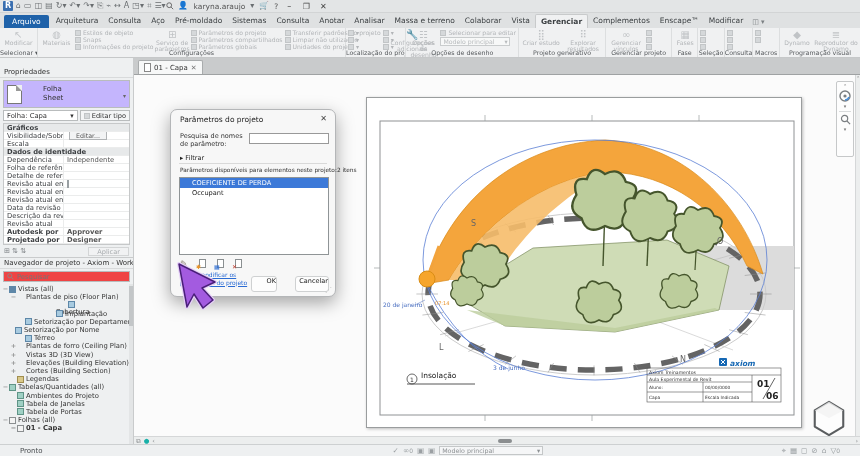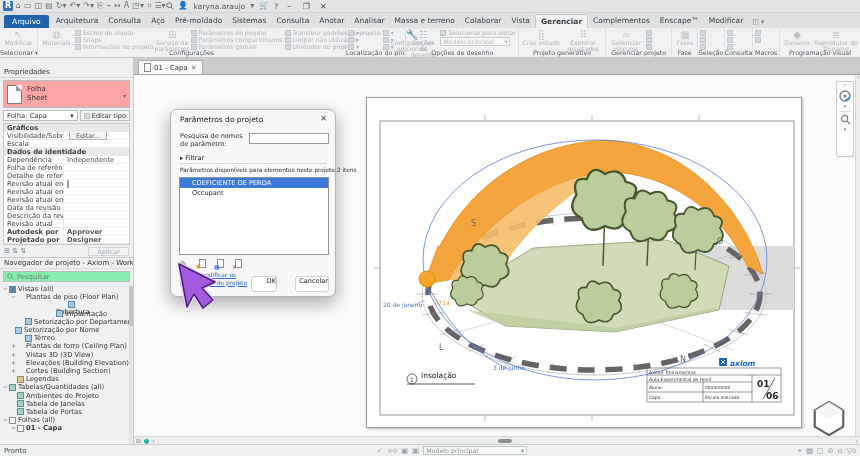--- a/index.html
+++ b/index.html
@@ -31,41 +31,41 @@
   .bigicon{font-size:10px;line-height:11px;color:#c0c3c6}
   .rcol{display:flex;flex-direction:column;justify-content:flex-start;flex:none}
   .rrow{display:flex;align-items:center;gap:2px;font-size:6.1px;color:#b2b5b8;height:7px;white-space:nowrap}
   .sq{width:6px;height:6px;background:#d5d8da;border:1px solid #c2c5c7;flex:none}
   .ddbox{width:70px;height:9px;border:1px solid #c9cccd;background:#f7f8f8;color:#b7babc;font-size:6.2px;display:flex;align-items:center;justify-content:space-between;padding:0 2px;margin-top:1px}
 
   
   .main{display:flex;height:386px}
   .leftcol{width:134px;background:#eef0f1;border-right:1px solid #c9cbcc;display:flex;flex-direction:column;font-size:6.8px}
   .palhead{height:11px;line-height:11px;padding-left:4px;font-size:7px;color:#333;background:#eef0f1;border-bottom:1px solid #d8dadb;white-space:nowrap;overflow:hidden}
-  .typesel{margin:2px 3px;background:#fca5a5;border:1px solid #b9bcbd;height:28px;display:flex;align-items:center;gap:5px;padding:2px 3px;position:relative}
+  .typesel{margin:2px 3px;background:#c4b5fd;border:1px solid #b9bcbd;height:28px;display:flex;align-items:center;gap:21px;padding:2px 3px;position:relative}
   .sheeticon{width:15px;height:19px;background:#fff;border:1px solid #777;position:relative}
   .sheeticon:after{content:"";position:absolute;right:-1px;top:-1px;border-style:solid;border-width:0 6px 6px 0;border-color:transparent #eef0f1 #999 transparent}
   .typetxt{font-size:7px;color:#333;line-height:1.25}
   .tsarrow{position:absolute;right:3px;top:11px;font-size:6px;color:#666}
   .comborow{display:flex;gap:2px;margin:0 3px 2px}
   .combo{flex:1;background:#fff;border:1px solid #b9bcbd;height:11px;font-size:6.8px;display:flex;align-items:center;justify-content:space-between;padding:0 3px;color:#333}
   .edittype{border:1px solid #b9bcbd;background:#f4f5f6;height:11px;font-size:6.6px;display:flex;align-items:center;gap:2px;padding:0 3px;color:#333;white-space:nowrap}
   .pgrid{margin:0 3px;background:#fff;border:1px solid #c6c8c9;overflow:hidden}
   .prow{display:flex;height:8px;border-bottom:1px solid #ebecec;align-items:center}
   .prow .pl{width:60px;padding-left:3px;color:#3c3f42;white-space:nowrap;overflow:hidden;border-right:1px solid #ebecec}
   .prow .pv{flex:1;padding-left:3px;color:#555;white-space:nowrap;overflow:hidden}
   .prow.group{background:#e7e9ea;font-weight:bold;color:#222}
   .prow.group .pl{width:auto;border:none}
   .pbtn{border:1px solid #b0b3b5;background:#f2f3f4;font-size:6.3px;padding:0 6px;height:7px;line-height:6px;margin:0 2px}
   .chk{width:6px;height:6px;border:1px solid #9aa0a3;background:#fff}
   .pfoot{height:12px;display:flex;align-items:center;justify-content:space-between;padding:0 4px;color:#7c8084;font-size:7px}
   .applybtn{color:#a7abae;border:1px solid #d3d5d6;background:#f1f2f3;padding:0 8px;height:9px;line-height:8px;font-size:6.6px}
 
   .browser{flex:1;display:flex;flex-direction:column;border-top:1px solid #c9cbcc;min-height:0}
-  .search{margin:2px 3px;background:#86efac;border:1px solid #b9bcbd;height:11px;display:flex;align-items:center;gap:3px;padding:0 3px}
+  .search{margin:2px 3px;background:#ef4444;border:1px solid #b9bcbd;height:11px;display:flex;align-items:center;gap:3px;padding:0 3px}
   .search input{border:none;outline:none;flex:1;font-size:6.8px;font-family:inherit;color:#333;background:transparent}
   .tree{flex:1;overflow:hidden;background:#eef0f1;position:relative;padding-top:1px}
   .titem{display:flex;align-items:center;height:8.2px;font-size:6.8px;color:#333;white-space:nowrap}
   .texp{width:7px;text-align:center;color:#777;flex:none;font-size:6.5px}
   .ticon{width:7px;height:7px;flex:none;margin-right:2px;border:1px solid #5d87a8;background:#a8cbe0}
   .ticon.none{border:none;background:transparent}
   .titem.bold{font-weight:bold}
   .treescroll{position:absolute;right:0;top:0;bottom:0;width:4px;background:#e3e5e6}
   .treescroll i{position:absolute;top:2px;left:0;right:0;height:40px;background:#c3c6c8}
 
@@ -101,21 +101,21 @@
   
   .navbar{position:absolute;left:702px;top:6px;width:18px;height:76px;background:#fdfdfd;border:1px solid #c6c8c9;border-radius:2px;display:flex;flex-direction:column;align-items:center;gap:1px;padding-top:1px;font-size:7px;color:#777}
   .navsep{width:12px;border-top:1px solid #d9dbdc;margin:1px 0}
   .vscroll{position:absolute;right:0;top:0;bottom:0;width:5px;background:#eceeee;border-left:1px solid #d5d7d8;font-size:5px;color:#888;text-align:center}
   .hscrollrow{height:8px;background:#eceeee;border-top:1px solid #d5d7d8;display:flex;align-items:center;font-size:6px;color:#7b7f82;gap:3px;padding:0 2px}
   .hthumb{width:14px;height:4px;background:#8b8e90;border-radius:2px;margin-left:340px}
   .vcicon{font-size:6.5px;color:#8a8e90}
   .vcicon.teal{color:#19b0a8}
 
   
-  .statusbar{height:12px;background:#eef0f1;border-top:1px solid #cdd0d1;display:flex;align-items:center;font-size:7px;color:#4a4e51;padding:0 4px;gap:4px}
+  .statusbar{height:12px;background:#eef0f1;border-top:1px solid #cdd0d1;display:flex;align-items:center;font-size:7px;color:#4a4e51;padding:0 20px;gap:4px}
   .sb-dd{width:104px;height:9px;border:1px solid #c4c7c8;background:#f5f6f7;color:#8d9194;display:flex;justify-content:space-between;align-items:center;padding:0 2px;font-size:6.3px}
   .sbicon{color:#9ba0a3;font-size:7.5px}
 
   .cursor{position:absolute;left:38px;top:186px;width:56px;height:54px;z-index:30}
   .hexwidget{position:absolute;left:676px;top:324px;width:38px;height:38px}
 </style>
 </head>
 <body>
 
 <div class="titlebar">

